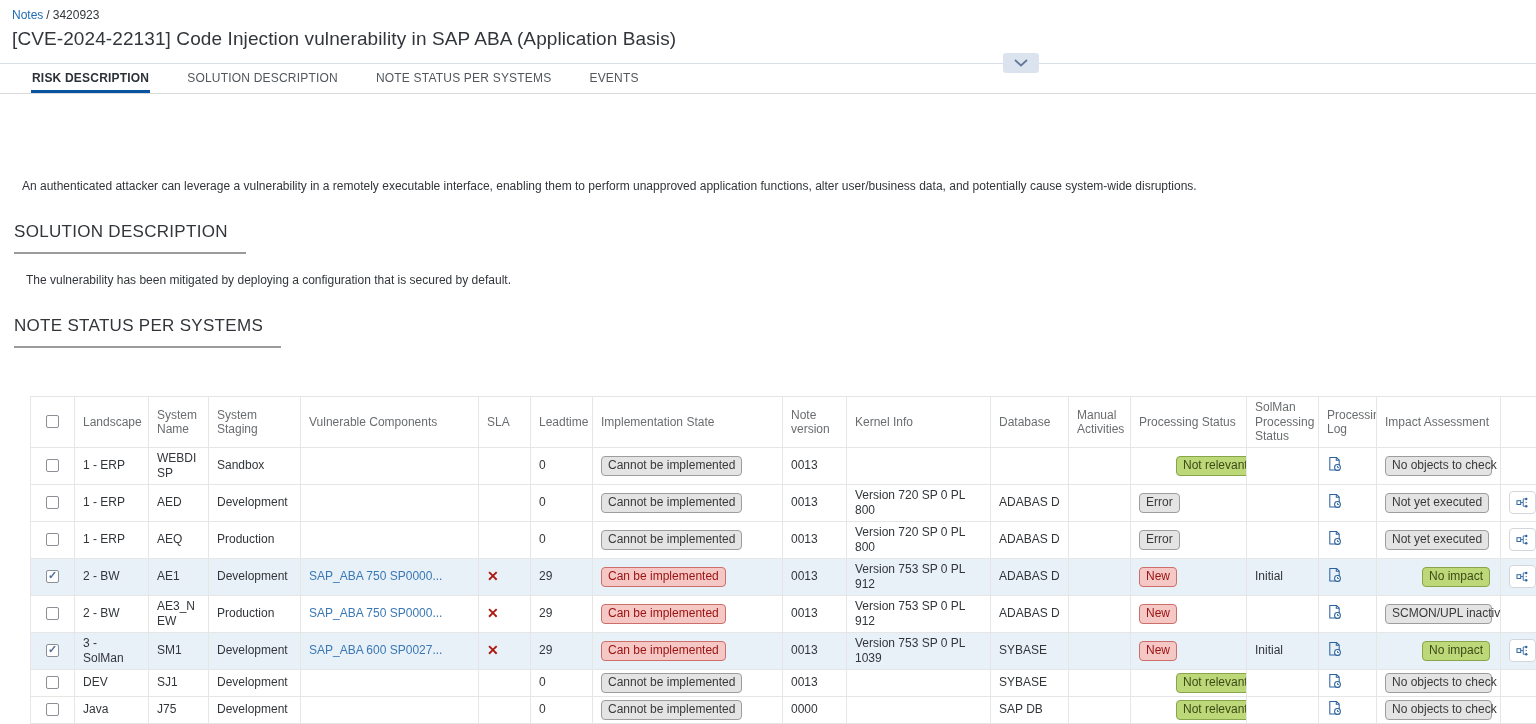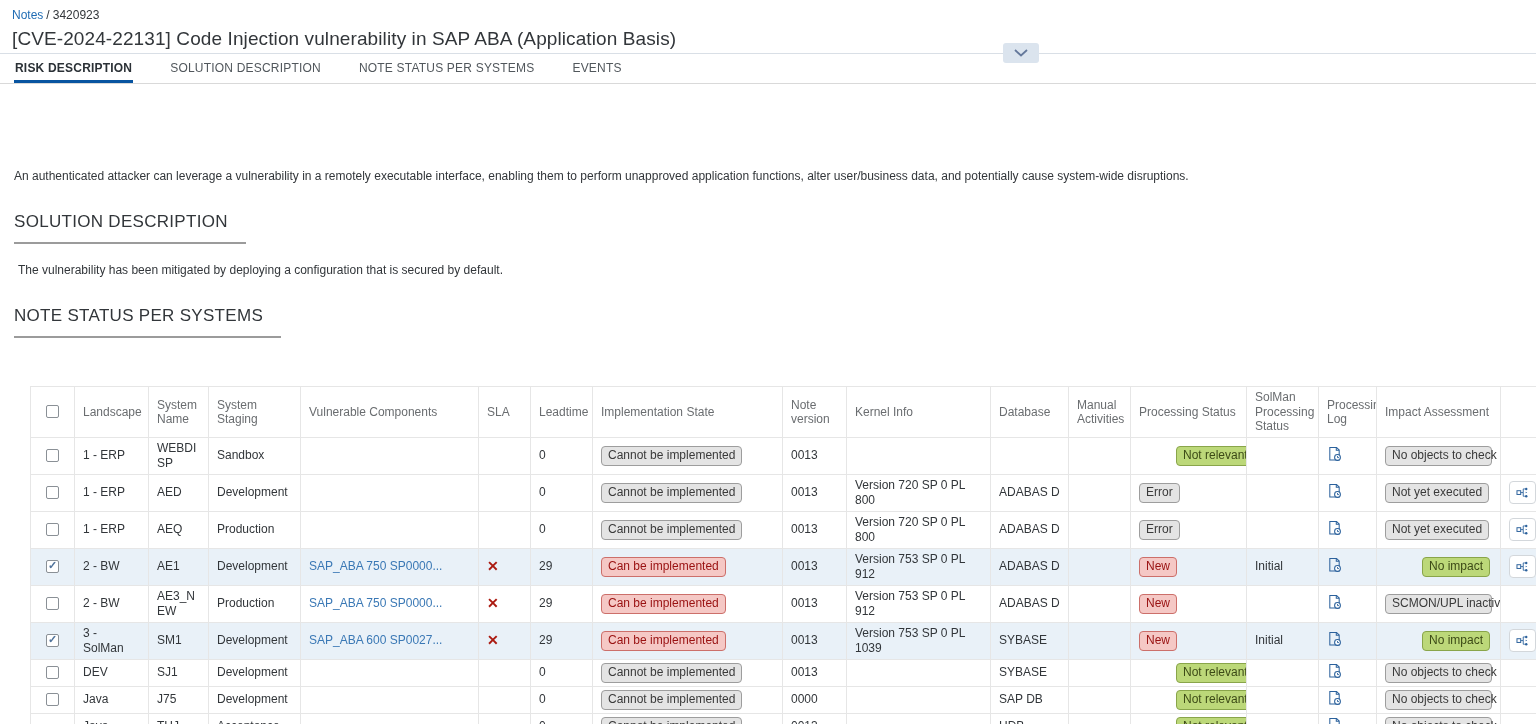--- a/index.html
+++ b/index.html
@@ -3,40 +3,40 @@
 <meta charset="utf-8">
 <style>
   * { box-sizing: border-box; }
   html,body { margin:0; padding:0; }
   body {
     width:1536px; height:724px; overflow:hidden; position:relative;
     background:#ffffff; color:#32363a;
     font-family:"Liberation Sans", sans-serif; font-size:12px;
   }
   
-  .page-header { position:relative; padding:8px 12px 0 12px; border-bottom:1px solid #d9dfe6; height:54px; }
+  .page-header { position:relative; padding:8px 12px 0 12px; border-bottom:1px solid #d9dfe6; height:64px; }
   .breadcrumb { font-size:12px; }
   .breadcrumb a { color:#1f6cb4; text-decoration:none; cursor:pointer; }
   .crumb-sep { margin:0 3px; color:#32363a; }
   .page-title { font-size:19px; font-weight:400; margin:6px 0 8px 0; color:#32363a; letter-spacing:.1px; }
   .collapse-btn {
     position:absolute; left:1003px; bottom:-10px; z-index:3;
     width:36px; height:20px; border:none; border-radius:3px;
     background:#dbe4ee; display:flex; align-items:center; justify-content:center; cursor:pointer;
   }
   
-  .tabbar { display:flex; gap:36px; padding:0 14px; border-bottom:1px solid #d9d9d9; height:30px; align-items:flex-end; background:#fff; }
+  .tabbar { display:flex; gap:36px; padding:0 31px; border-bottom:1px solid #d9d9d9; height:30px; align-items:flex-end; background:#fff; }
   .tab { font-size:12px; color:#51575c; padding:4px 1px 8px 1px; letter-spacing:.2px; cursor:pointer; white-space:nowrap; }
   .tab.active { color:#2b3136; font-weight:700; padding-bottom:5px; border-bottom:3px solid var(--tab-underline,#0854a0); }
   
   .content { padding:0 14px; }
-  .risk-text { margin:84px 0 0 0; font-size:12px; line-height:1.35; }
+  .risk-text { margin:84px 0 0 8px; font-size:12px; line-height:1.35; }
   .section-heading { font-size:17px; font-weight:400; margin:28px 0 0 0; letter-spacing:.3px; color:#32363a; }
   .section-heading span { display:inline-block; border-bottom:2px solid #9b9b9b; padding:0 18px 10px 0; }
-  .solution-text { margin:18px 0 0 4px; font-size:12px; line-height:1.35; }
+  .solution-text { margin:18px 0 0 12px; font-size:12px; line-height:1.35; }
   
   .table-wrap { margin:48px 0 0 16px; }
   table { border-collapse:collapse; table-layout:fixed; width:1506px; font-size:12px; }
   th,td { border:1px solid #e6e6e6; padding:3px 8px; text-align:left; vertical-align:middle; overflow:hidden; }
   th { color:#6a6d70; font-weight:400; height:42px; line-height:1.2; cursor:pointer; background:#fff; }
   td { height:26px; line-height:1.25; }
   tr.selected td { background:#e9f1f8; }
   .col-check { text-align:center; padding:3px 2px; }
   .center { text-align:left; }
   .wrapany { word-break:break-all; }

